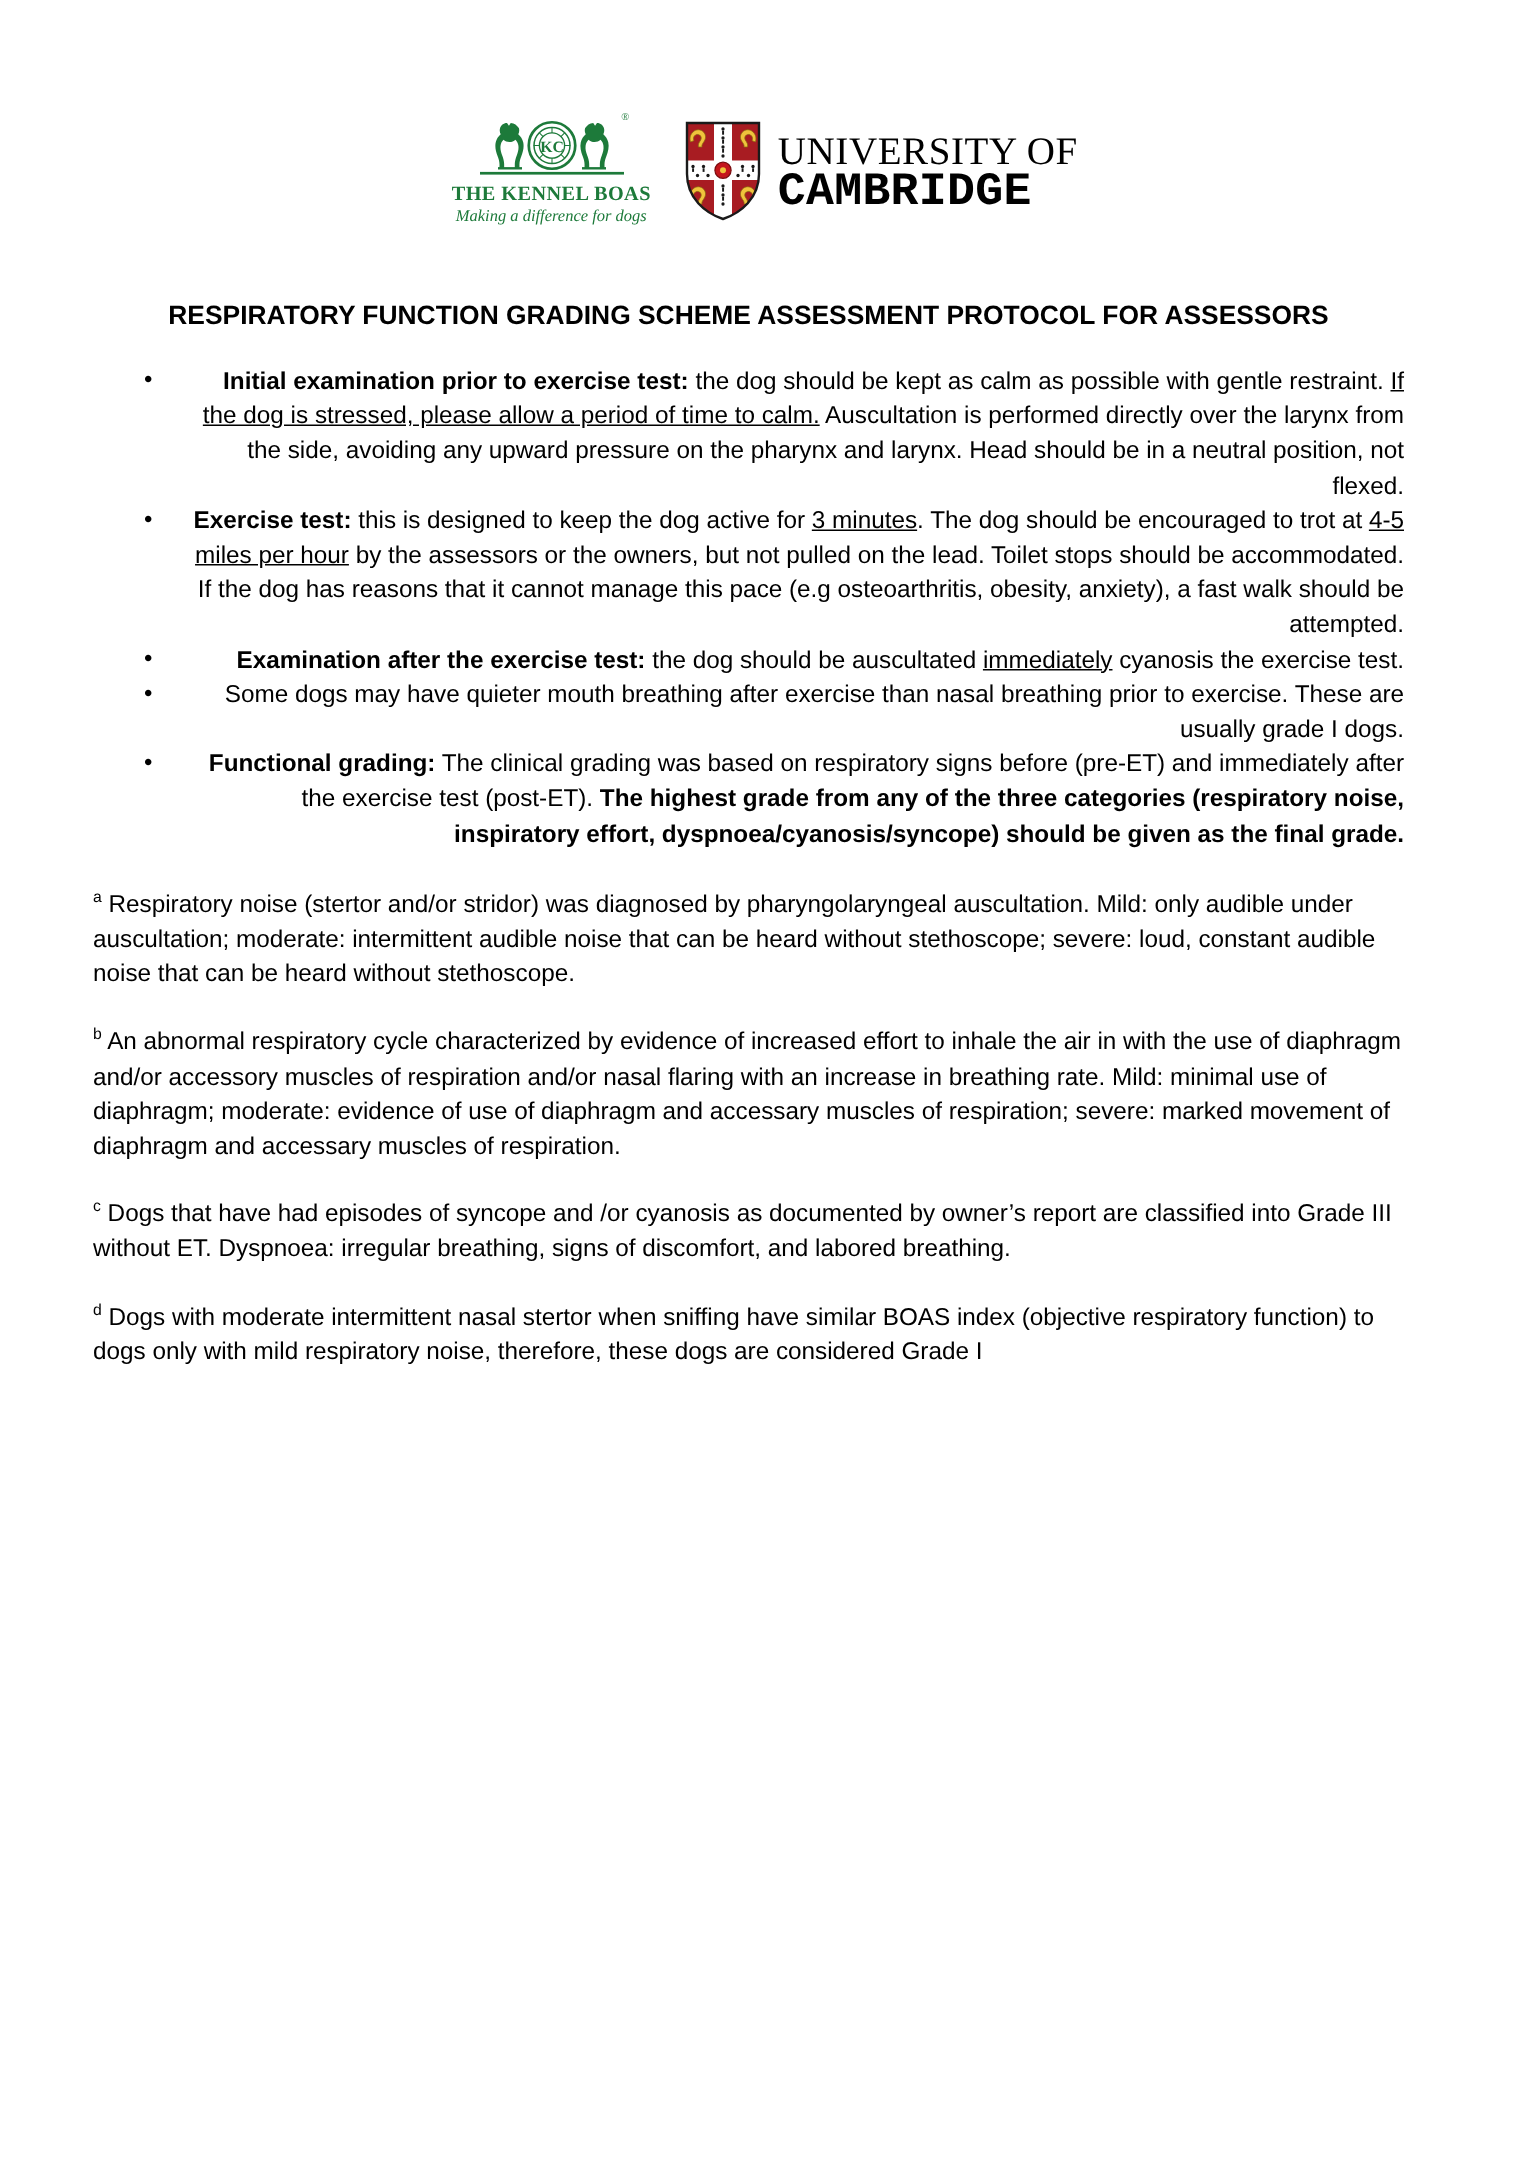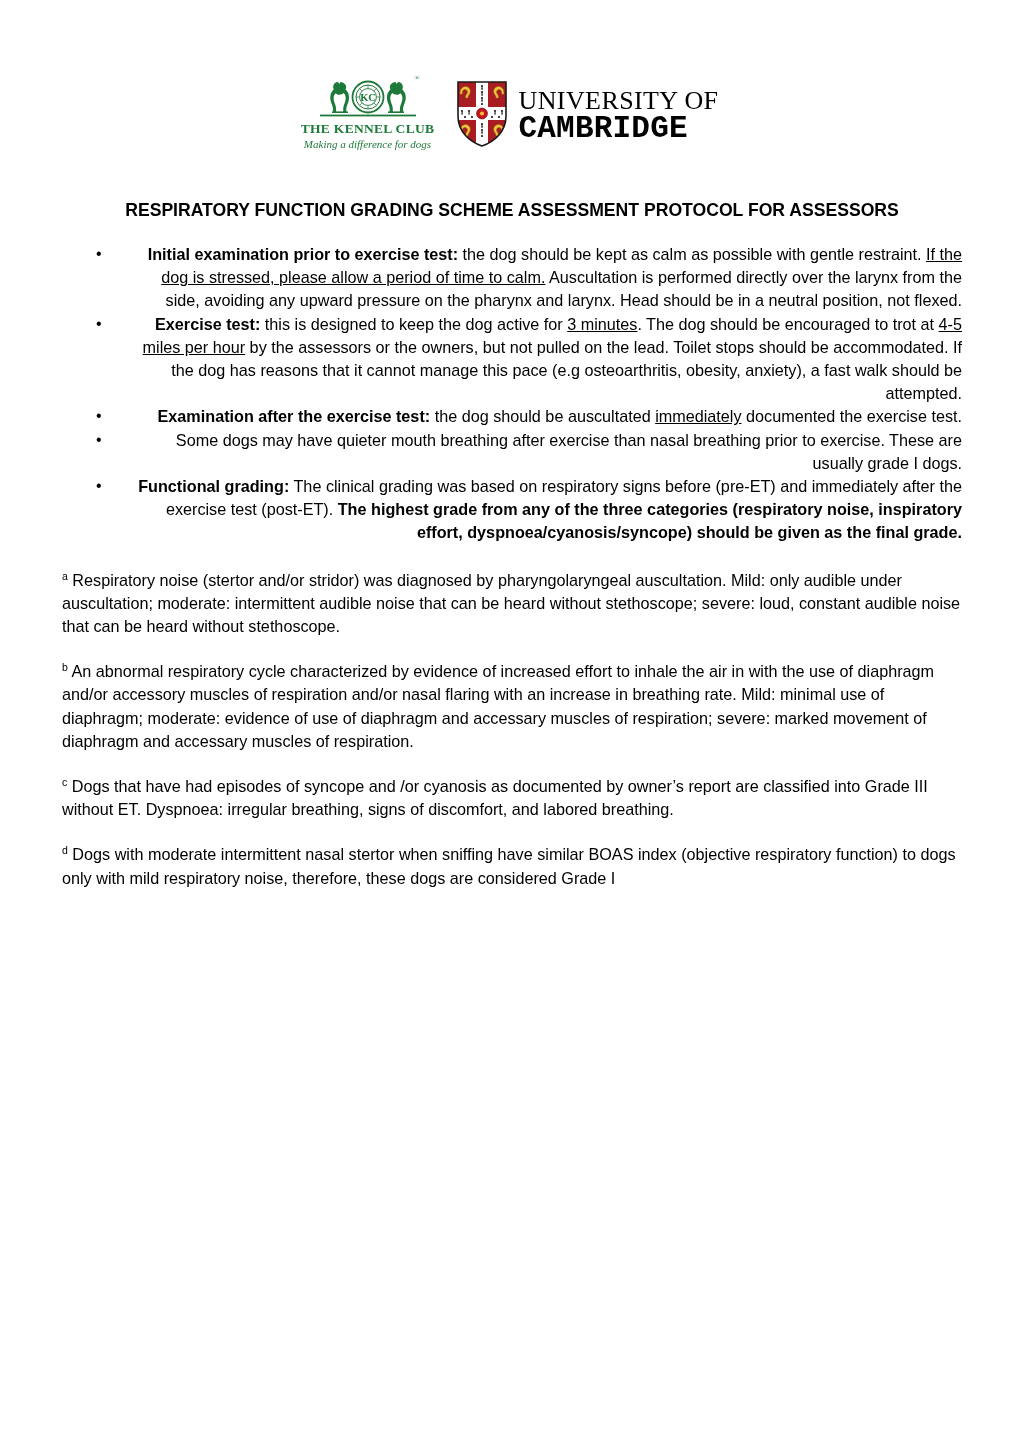--- a/index.html
+++ b/index.html
@@ -101,21 +101,21 @@
     color: #000;
     white-space: nowrap;
   }
 
   
   .doc {
     position: absolute;
     top: 198px;
     left: 0;
     width: 1020px;
-    padding: 0 58px 0 62px;
+    padding: 0 84px 0 62px;
   }
 
   .doc-title {
     font-size: 17.6px;
     font-weight: bold;
     text-align: center;
     line-height: 25px;
     margin: 0 0 10px 0;
     padding: 0 28px;
   }
@@ -186,21 +186,21 @@
           <line x1="74.4" y1="25" x2="78.2" y2="25"></line>
           <line x1="57.4" y1="16.4" x2="60.1" y2="19.1"></line>
           <line x1="71.9" y1="30.9" x2="74.6" y2="33.6"></line>
           <line x1="74.6" y1="16.4" x2="71.9" y2="19.1"></line>
           <line x1="60.1" y1="30.9" x2="57.4" y2="33.6"></line>
         </g>
         <text x="66" y="29.4" text-anchor="middle" font-family="Liberation Serif, serif" font-weight="bold" font-size="10.5" fill="#1d7a3a">KC</text>
       </svg>
       <span class="kc-reg">®</span>
     </div>
-    <div class="kc-name">THE KENNEL CLUB</div>
+    <div class="kc-name">THE KENNEL BOAS</div>
     <div class="kc-tag">Making a difference for dogs</div>
   </div>
 
   <div class="cam-logo">
     <div>
       <svg width="52" height="68" viewBox="0 0 52 68" xmlns="http://www.w3.org/2000/svg" aria-hidden="true">
         <defs>
           <clipPath id="shieldClip">
             <path d="M2 2 L50 2 L50 36 C50 52 38 62 26 66 C14 62 2 52 2 36 Z"></path>
           </clipPath>
@@ -270,21 +270,21 @@
 
     <li>
       <b>Initial examination prior to exercise test:</b><span> the dog should be kept as calm as possible with gentle restraint. </span><u>If the dog is stressed, please allow a period of time to calm.</u><span> Auscultation is performed directly over the larynx from the side, avoiding any upward pressure on the pharynx and larynx. Head should be in a neutral position, not flexed.</span>
     </li>
 
     <li>
       <b>Exercise test:</b><span> this is designed to keep the dog active for </span><u>3 minutes</u><span>. The dog should be encouraged to trot at </span><u>4-5 miles per hour</u><span> by the assessors or the owners, but not pulled on the lead. Toilet stops should be accommodated. If the dog has reasons that it cannot manage this pace (e.g osteoarthritis, obesity, anxiety), a fast walk should be attempted.</span>
     </li>
 
     <li>
-      <b>Examination after the exercise test:</b><span> the dog should be auscultated </span><u>immediately</u><span> documented the exercise test.</span>
+      <b>Examination after the exercise test:</b><span> the dog should be auscultated </span><u>immediately</u><span> cyanosis the exercise test.</span>
     </li>
 
     <li>
       <span>Some dogs may have quieter mouth breathing after exercise than nasal breathing prior to exercise. These are usually grade I dogs.</span>
     </li>
 
     <li>
       <b>Functional grading:</b><span> The clinical grading was based on respiratory signs before (pre-ET) and immediately after the exercise test (post-ET). </span><b>The highest grade from any of the three categories (respiratory noise, inspiratory effort, dyspnoea/cyanosis/syncope) should be given as the final grade.</b>
     </li>
 

